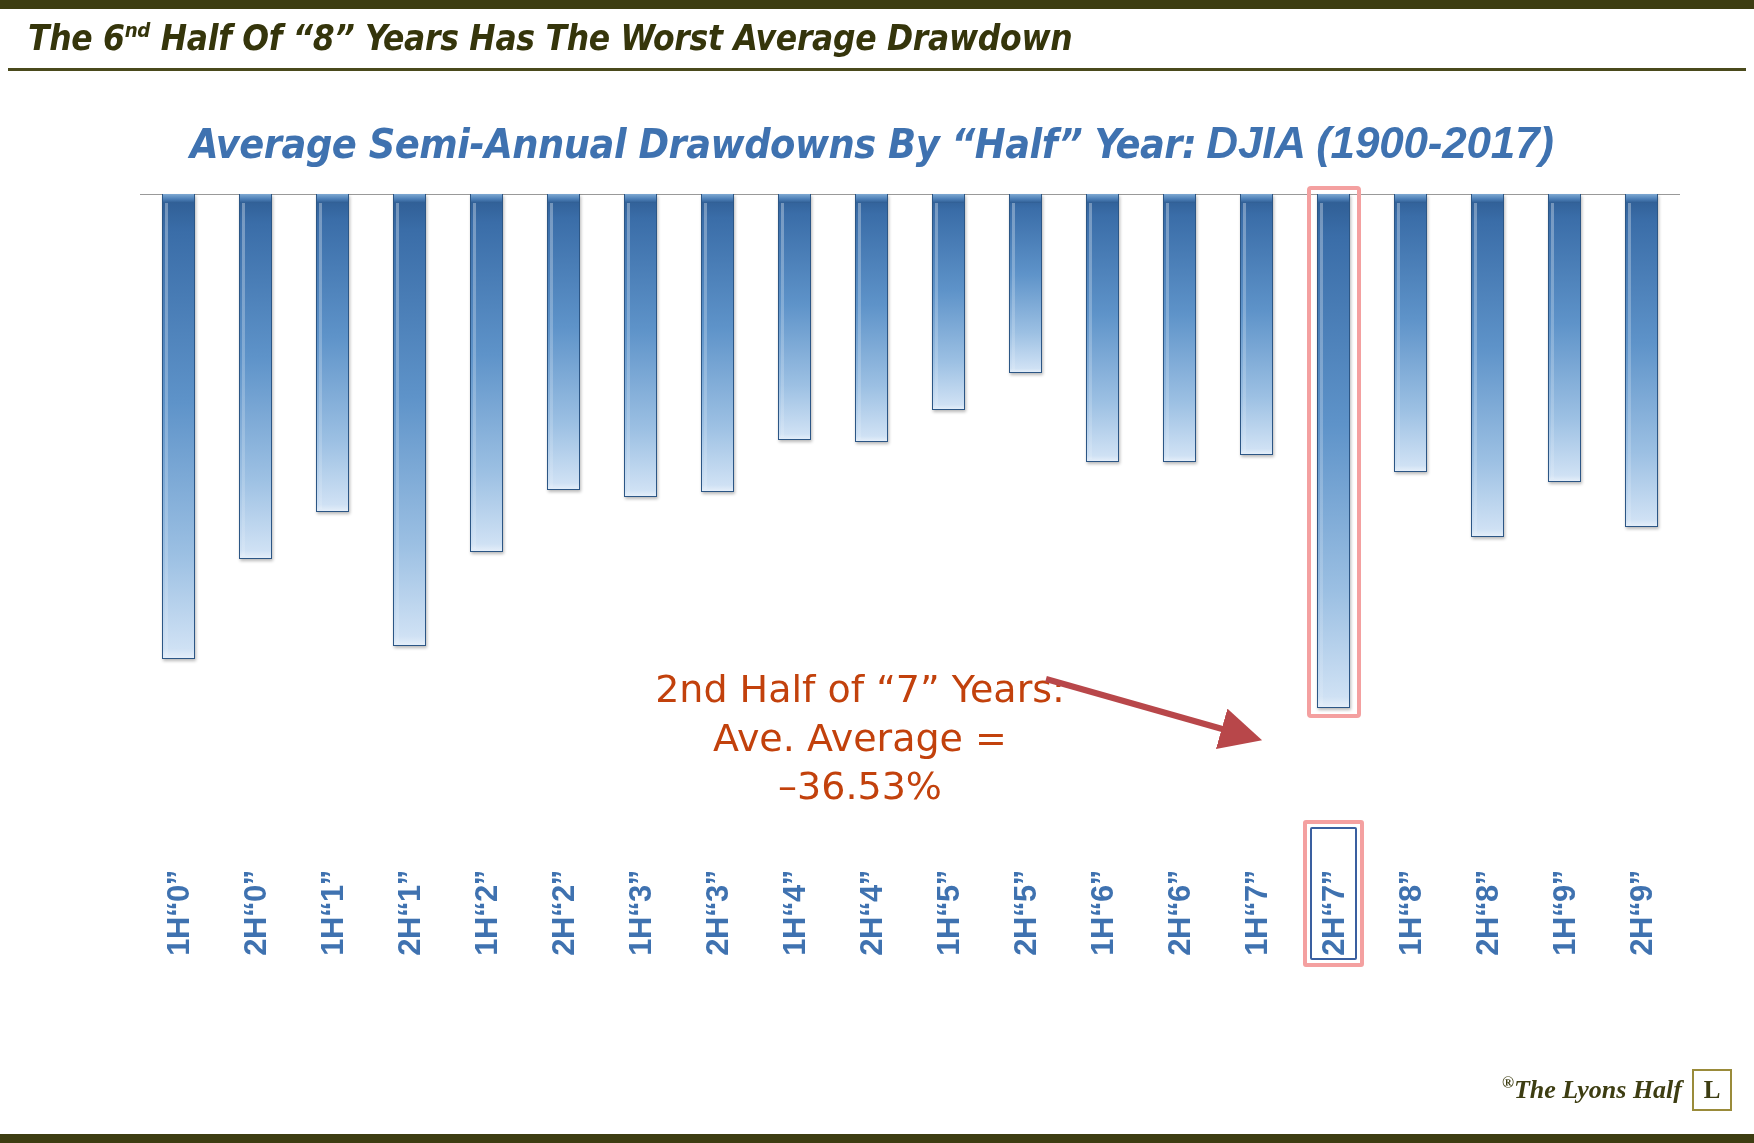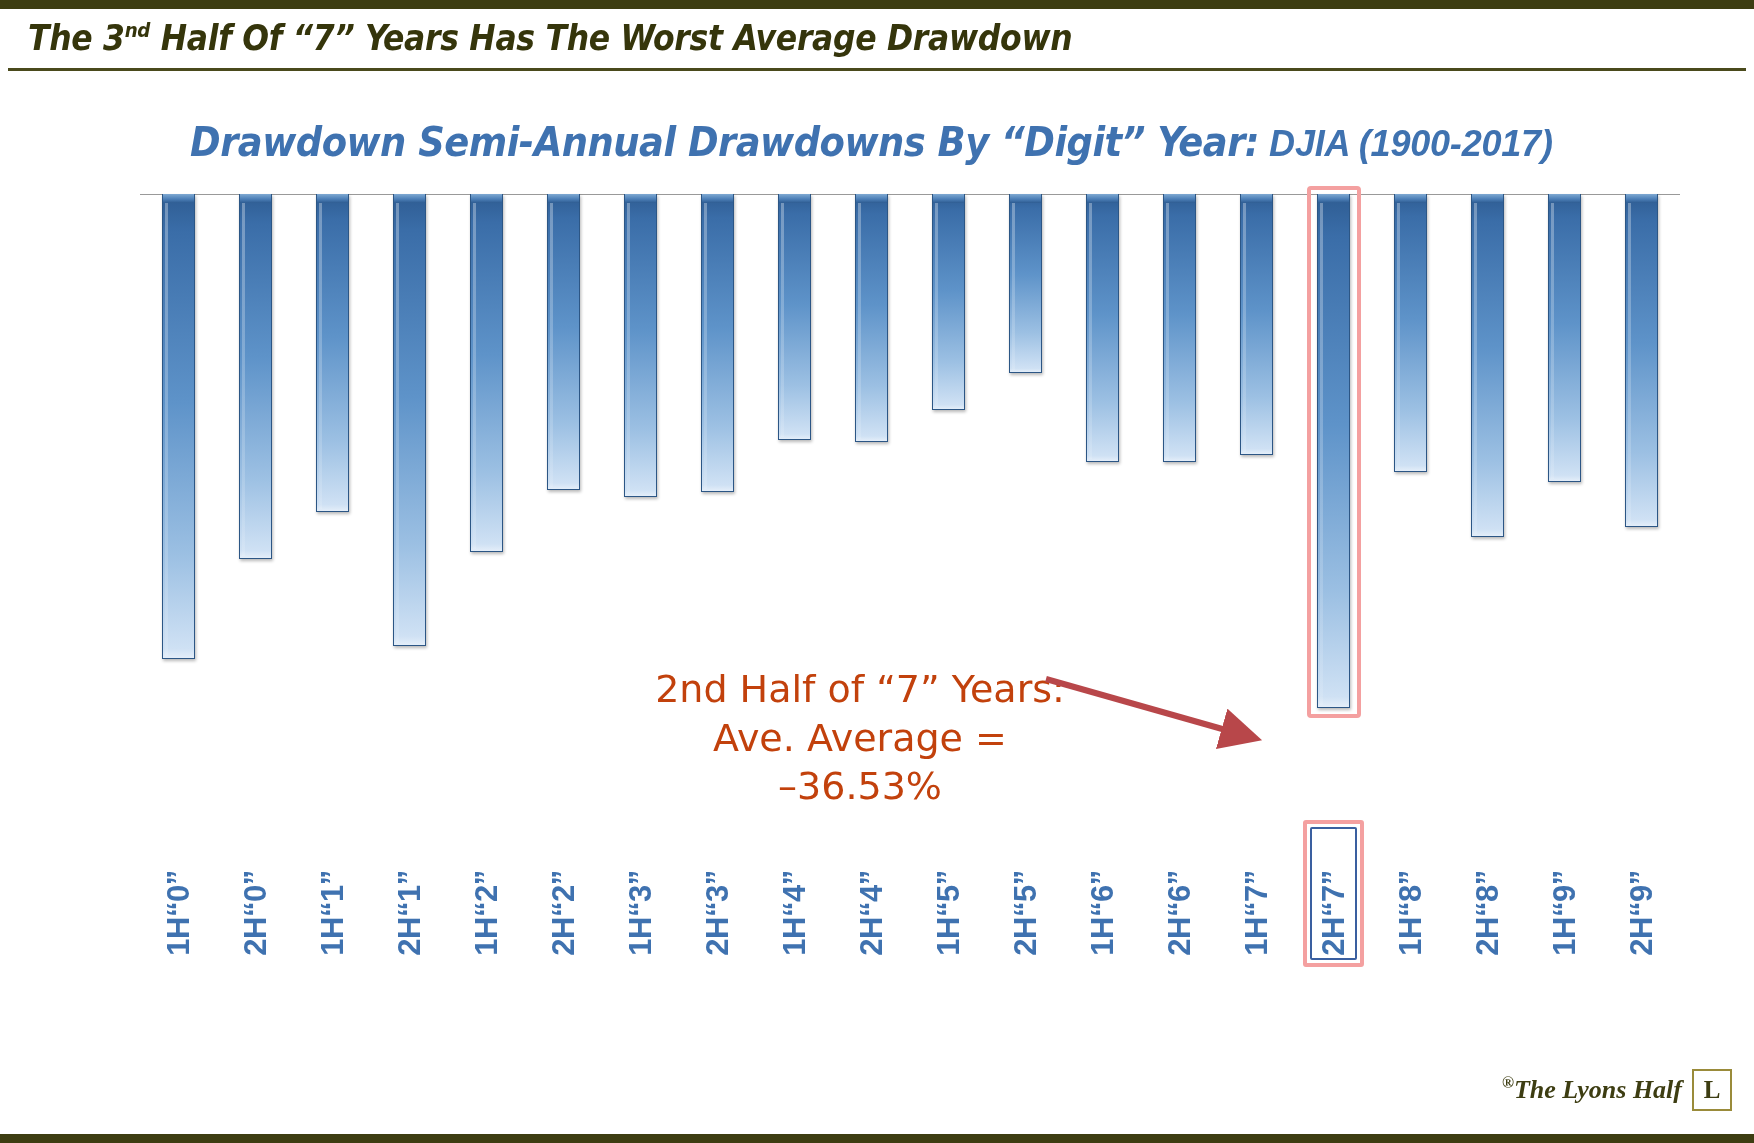--- a/index.html
+++ b/index.html
@@ -53,21 +53,21 @@
   .chart-title .ct-main {
     font-family: "DejaVu Sans Condensed", "Liberation Sans Narrow", "Liberation Sans", sans-serif;
     font-size: 41px;
     font-weight: bold;
     font-style: italic;
     color: #3F72B0;
     letter-spacing: -0.5px;
   }
   .chart-title .ct-sub {
     font-family: "Liberation Sans", sans-serif;
-    font-size: 36px;
+    font-size: 44px;
     font-weight: bold;
     font-style: italic;
     color: #3F72B0;
     margin-left: 10px;
     letter-spacing: -0.2px;
   }
 
   
   #plot {
     position: absolute;
@@ -223,26 +223,26 @@
     display: flex; align-items: center; justify-content: center;
   }
 </style>
 </head>
 <body>
 
 <div id="page">
 
   <div class="rule-top"></div>
 
-  <h1 class="slide-title"><span>The 3</span><sup>nd</sup><span> Half Of “7” Years Has The Worst Average Drawdown</span></h1>
+  <h1 class="slide-title"><span>The 6</span><sup>nd</sup><span> Half Of “8” Years Has The Worst Average Drawdown</span></h1>
 
   <div class="rule-under-title"></div>
 
   <div class="chart-title">
-    <span class="ct-main">Drawdown Semi-Annual Drawdowns By “Digit” Year:</span><span class="ct-sub">DJIA (1900-2017)</span>
+    <span class="ct-main">Average Semi-Annual Drawdowns By “Half” Year:</span><span class="ct-sub">DJIA (1900-2017)</span>
   </div>
 
   <div class="y-labels" id="y-labels"></div>
 
   <div id="plot">
     <div class="zero-line"></div>
     <div class="bars" id="bars">
         <div class="bar-slot">
           <div class="bar" title="1H“0”: -18.7%" style="height: 464.508px;"></div>
         </div>

